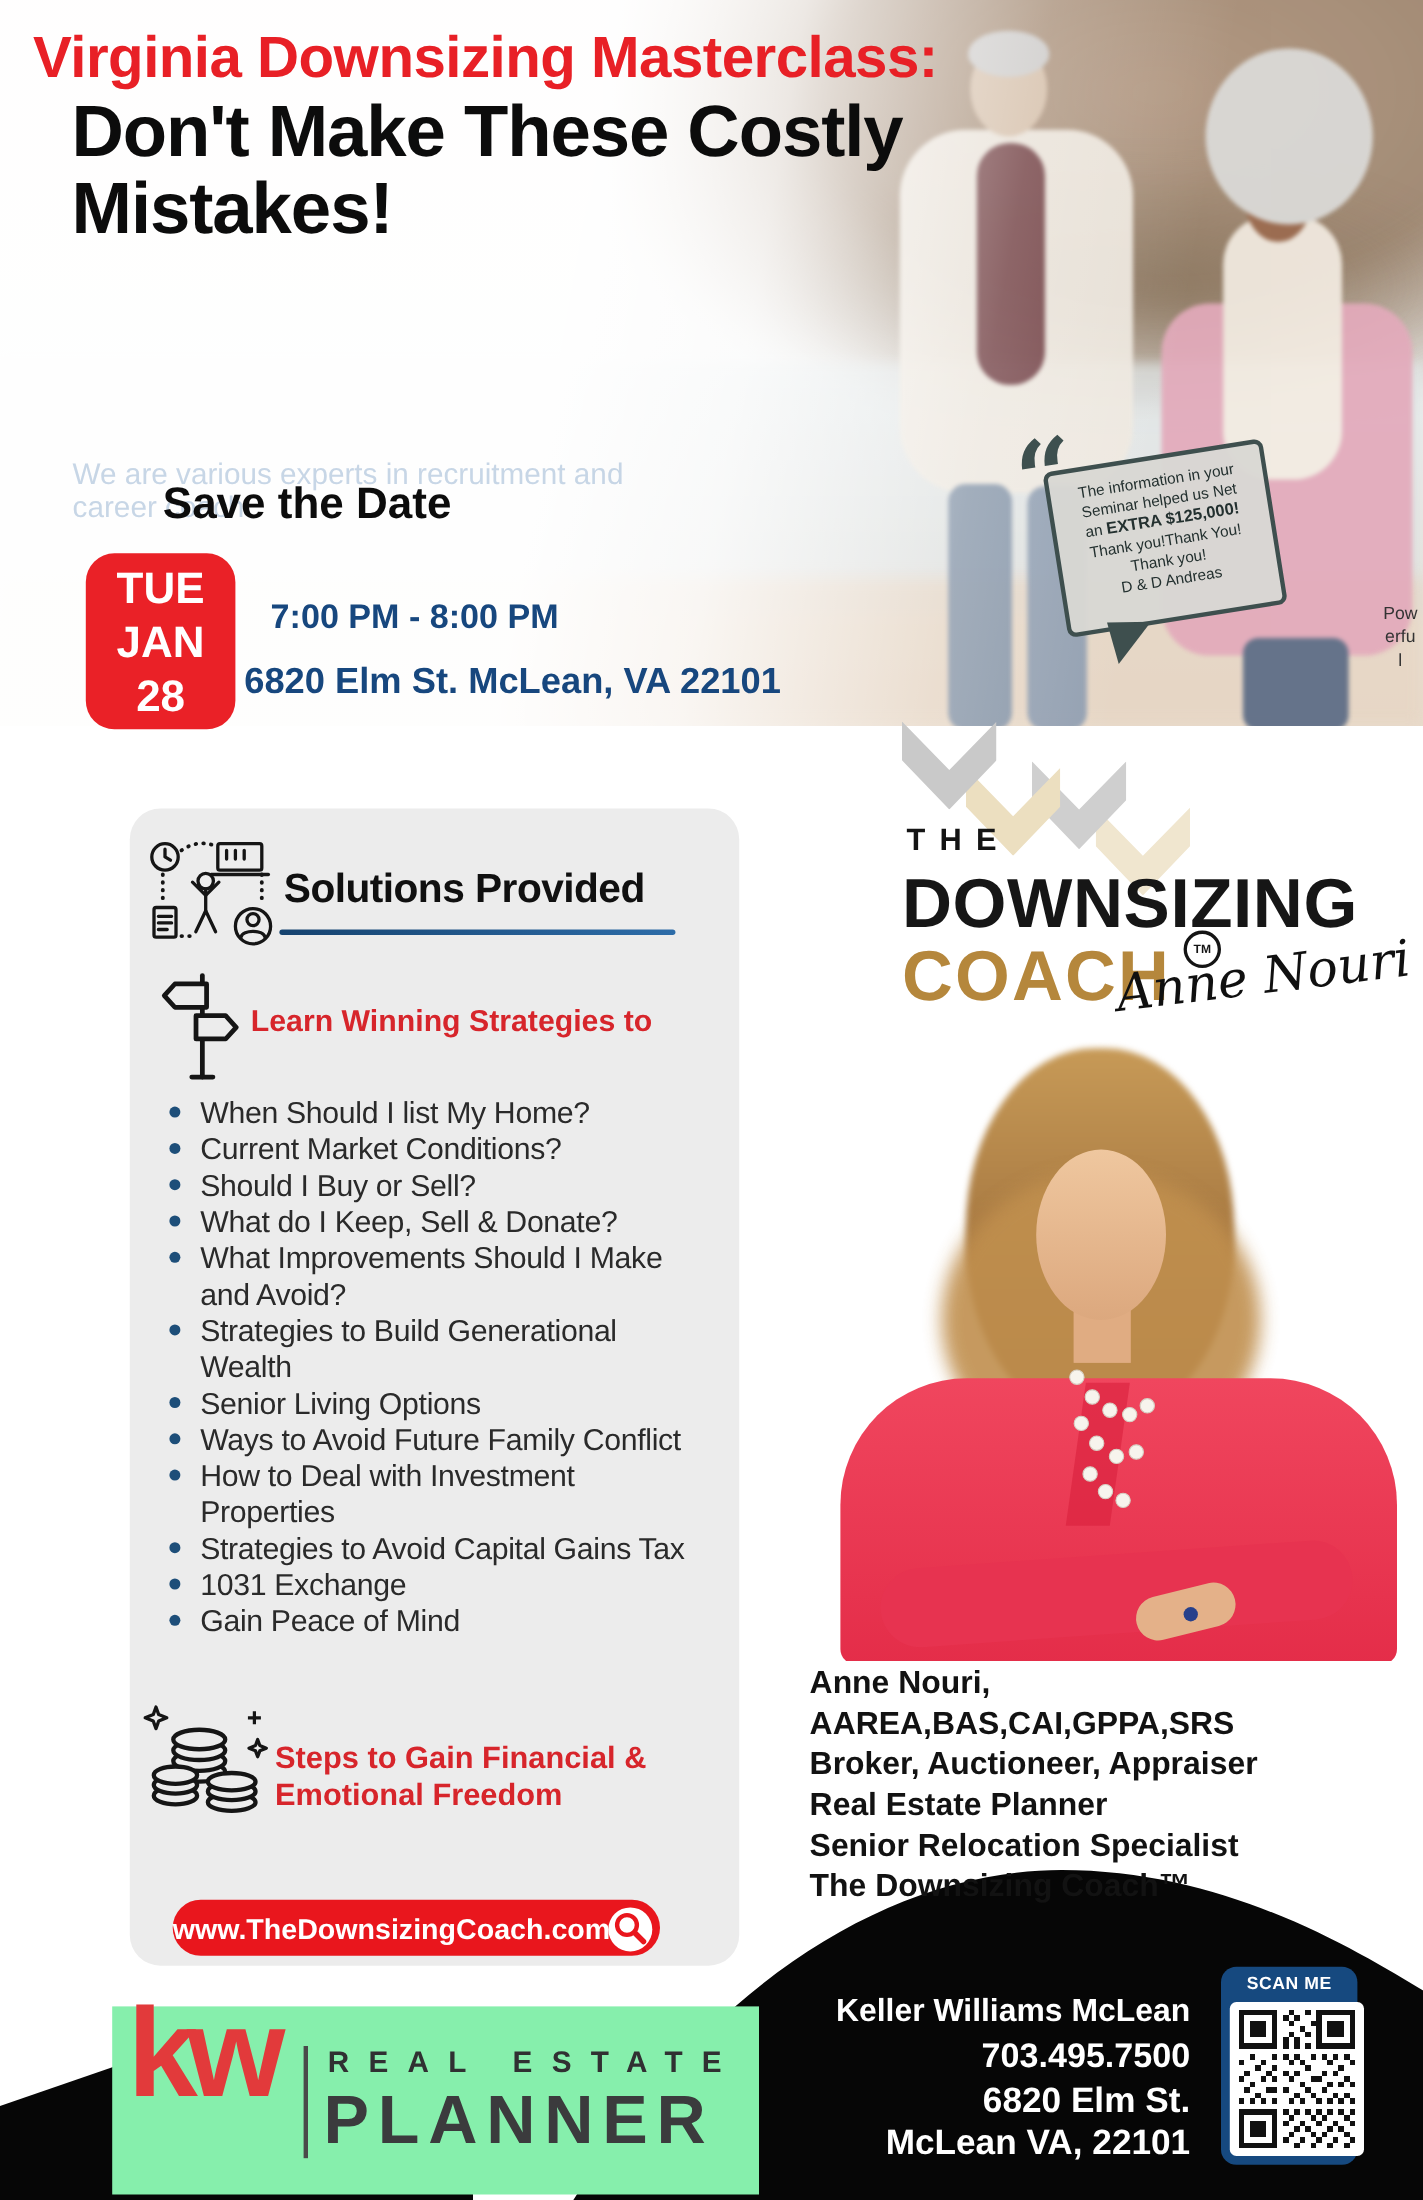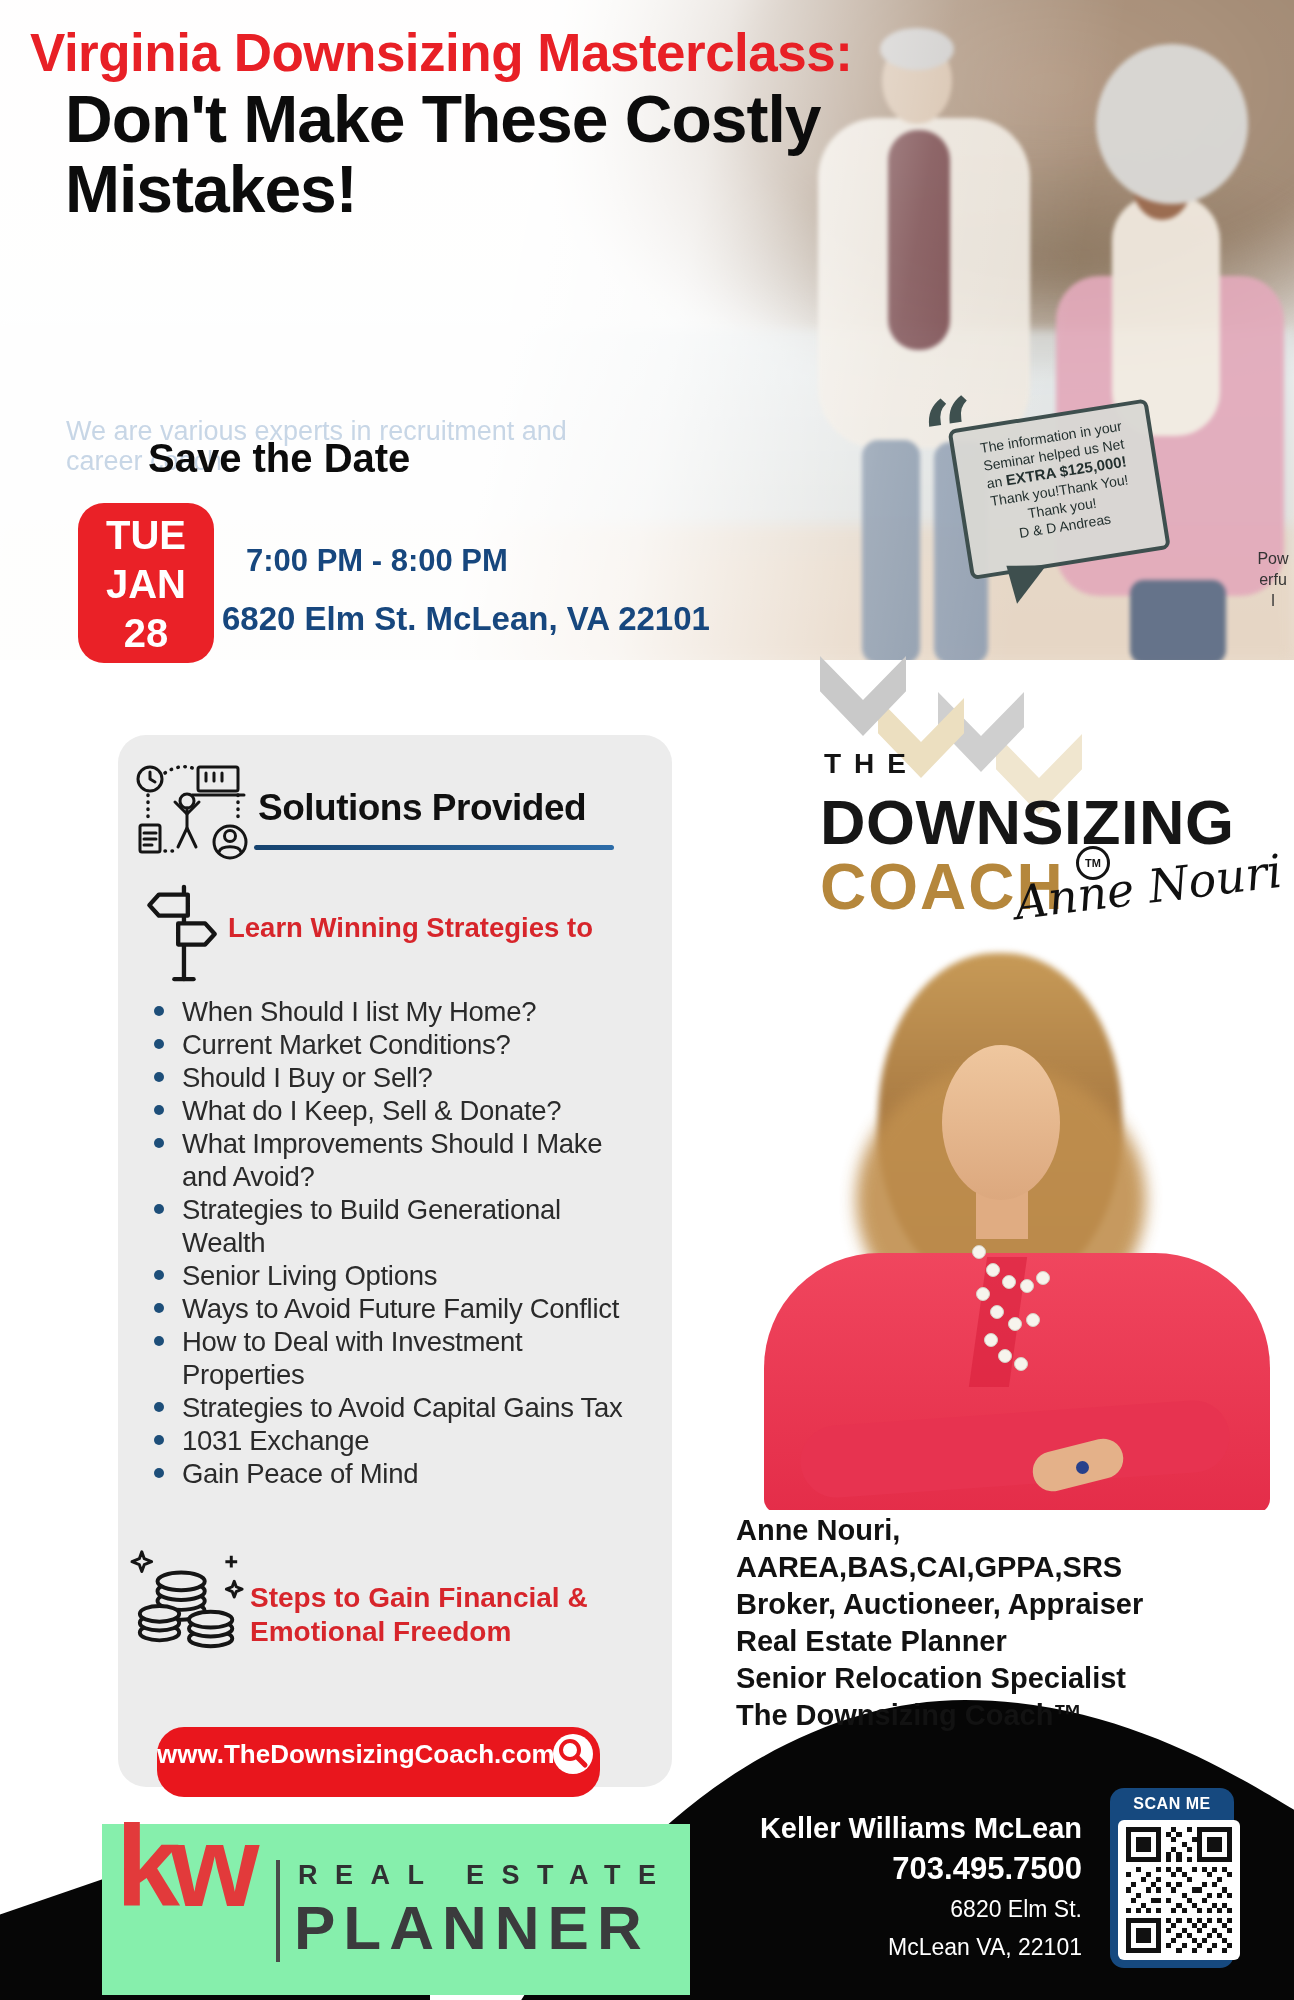--- a/index.html
+++ b/index.html
@@ -71,21 +71,21 @@
                    background:linear-gradient(90deg,#16436f,#2d6ca8); }
   #signpost-icon { left:24px; top:148px; width:82px; height:100px; }
   #sol-subhead { left:110px; top:156px; font-size:27.5px; line-height:34px; font-weight:800; color:#d7252b;margin-top:20px; }
   #bullets { left:26px; top:260px; width:522px; list-style:none; }
   #bullets li { position:relative; padding-left:38px; font-size:27.5px; line-height:33px;
                 letter-spacing:-0.3px; color:#2a2a2a; white-space:pre-line; }
   #bullets li:before { content:""; position:absolute; left:10px; top:11px; width:10px; height:10px;
                        border-radius:50%; background:#1d4e79; }
   #coins-icon { left:12px; top:808px; width:118px; height:118px; }
   #sol-footer { left:132px; top:846px; font-size:28px; line-height:34px; font-weight:800; color:#d7252b; }
-  #web-btn { left:39px; top:992px; width:443px; height:70px; background:#e9161d; border-radius:27px;
+  #web-btn { left:39px; top:992px; width:443px; height:51px; background:#e9161d; border-radius:27px;
              color:#fff; font-size:26px; font-weight:700; text-align:center; line-height:54px;
              padding-right:52px; cursor:pointer; }
   #web-btn .lens { position:absolute; right:7px; top:7px; width:40px; height:40px; border-radius:50%; background:#fff; }
 
   
   .chev { position:absolute; width:86px; height:80px;
           clip-path:polygon(0% 0%, 50% 55%, 100% 0%, 100% 44%, 50% 100%, 0% 44%); }
   #chev1 { left:820px; top:656px; background:#c9c9c9; z-index:4; }
   #chev2 { left:878px; top:698px; background:#ecdfc0; z-index:3; }
   #chev3 { left:938px; top:692px; background:#cfcfcf; z-index:2; }
@@ -123,21 +123,21 @@
   #arch-svg { left:0; top:1690px; width:1294px; height:310px; z-index:4; }
   #kw-card { left:102px; top:1824px; width:588px; height:171px; background:#86efac; z-index:6; }
   #kw-letters { position:absolute; left:14px; top:-24px; font-size:115px; font-weight:700;
                 letter-spacing:-10px; color:#e23a3b; }
   #kw-divider { position:absolute; left:174px; top:36px; width:4px; height:102px; background:#4a4a4a; }
   #kw-line1 { position:absolute; left:196px; top:36px; font-size:27px; font-weight:600; letter-spacing:17.5px; color:#303032; }
   #kw-line2 { position:absolute; left:192px; top:68px; font-size:62px; font-weight:700; letter-spacing:8px; color:#3b3b3d; }
   #office-block { left:690px; top:1808px; width:392px; text-align:right; color:#fff; z-index:7; }
   #office-block .l1 { font-size:29px; font-weight:800; line-height:40px; }
   #office-block .l2 { font-size:31px; font-weight:800; line-height:42px; }
-  #office-block .l3 { font-size:23px; font-weight:400; line-height:38px; }
+  #office-block .l3 { font-size:32px; font-weight:700; line-height:38px; }
   #qr-badge { left:1108px; top:1786px; width:140px; height:188px; z-index:7; }
   #qr-panel { position:absolute; left:2px; top:2px; width:124px; height:180px; background:#16497f; border-radius:14px; }
   #qr-label { position:absolute; left:2px; top:9px; width:124px; text-align:center; font-size:16px;
               font-weight:800; color:#fff; letter-spacing:0.5px; }
   #qr-box { position:absolute; left:10px; top:34px; width:122px; height:140px; background:#fff; border-radius:6px; }
   #qr-box svg { position:absolute; left:7px; top:7px; width:108px; height:126px; }
 
   svg { display:block; }
 </style>
 </head>

